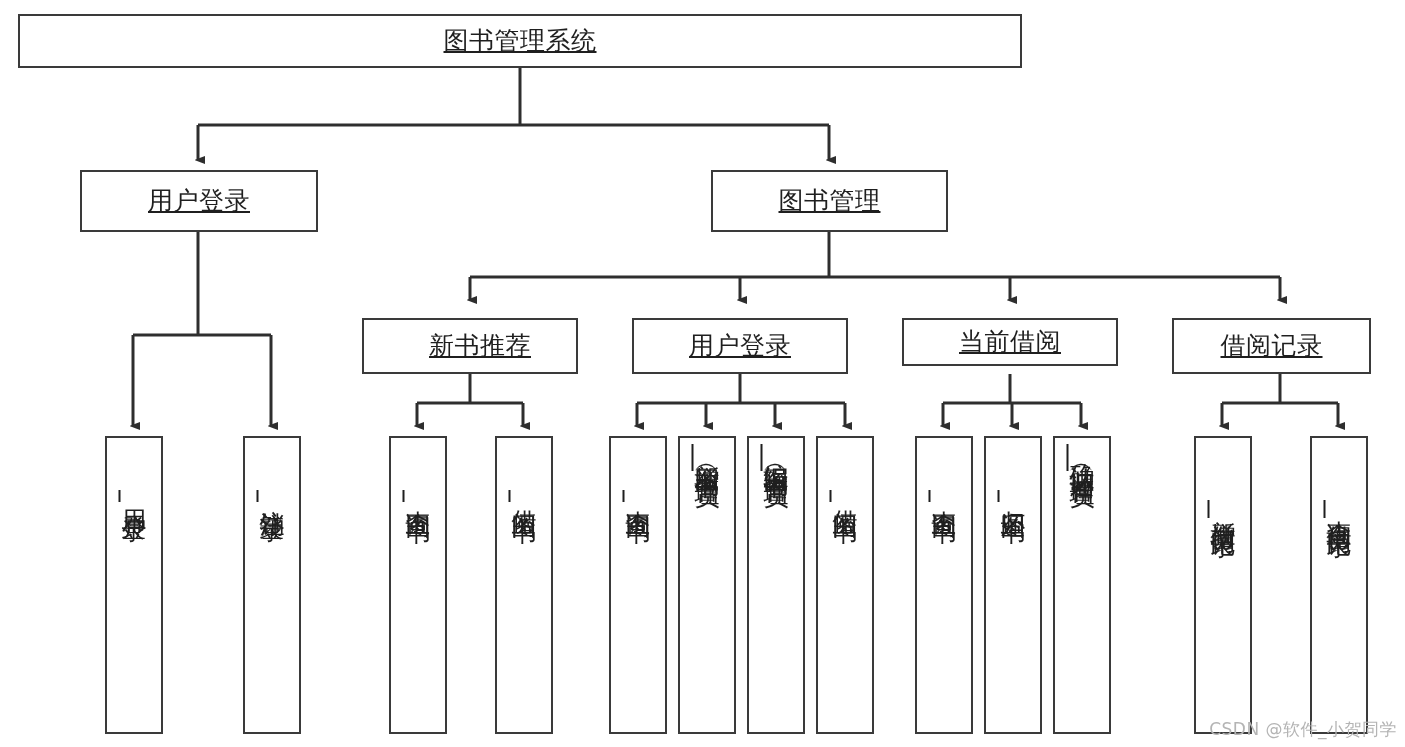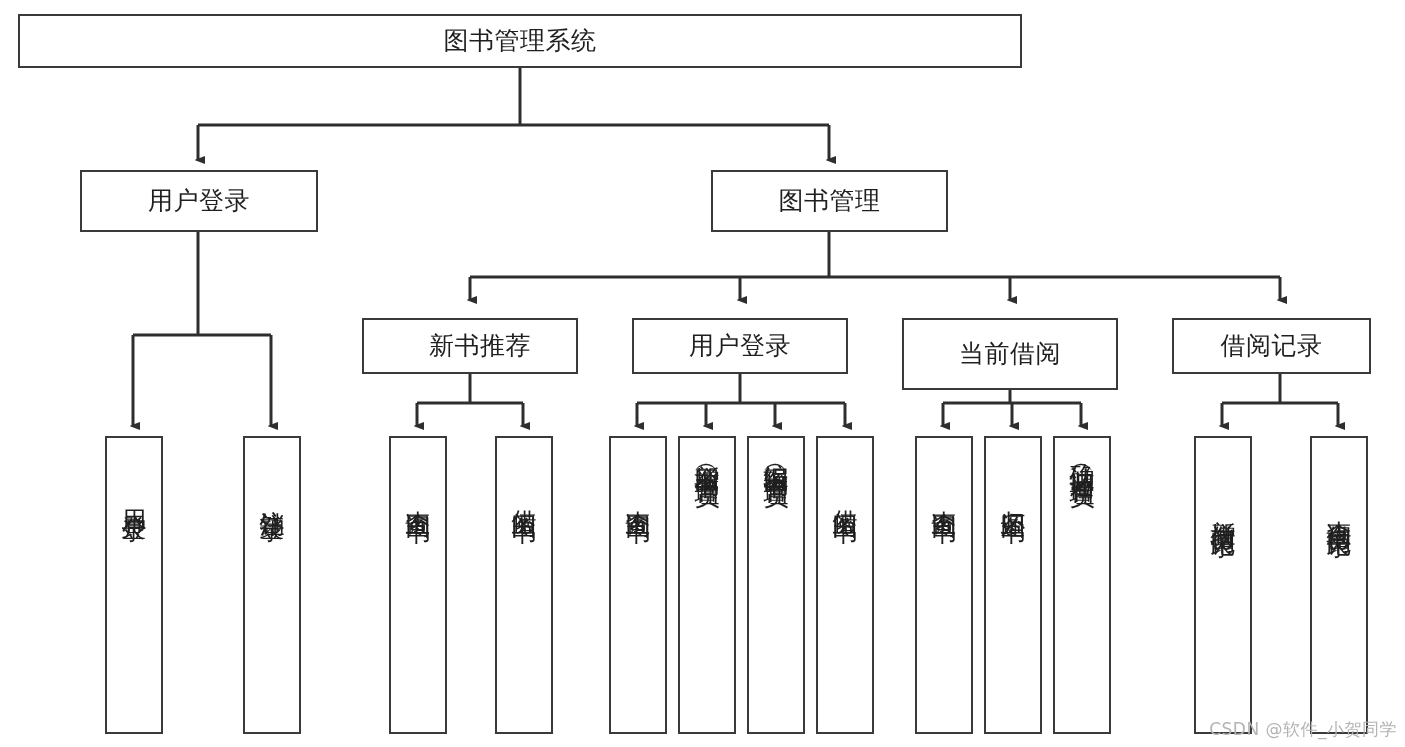--- a/index.html
+++ b/index.html
@@ -35,20 +35,21 @@
     align-items: center;
     justify-content: center;
     z-index: 2;
   }
   .node-label {
     font-size: 25px;
     line-height: 1.18;
     letter-spacing: 0.5px;
     color: #1f1f1f;
     white-space: nowrap;
+    text-decoration: underline;
   }
   .node.vertical {
     align-items: flex-start;
     justify-content: center;
     padding-top: 6px;
   }
   .node.vertical .node-label {
     writing-mode: vertical-rl;
     text-orientation: upright;
     font-size: 25px;
@@ -141,21 +142,21 @@
   </div>
 
   <div class="node" style="left:362px; top:318px; width:216px; height:56px;padding-left:20px;">
     <span class="node-label">新书推荐</span>
   </div>
 
   <div class="node" style="left:632px; top:318px; width:216px; height:56px;">
     <span class="node-label">用户登录</span>
   </div>
 
-  <div class="node" style="left:902px; top:318px; width:216px; height:72px;">
+  <div class="node" style="left:902px; top:318px; width:216px; height:48px;">
     <span class="node-label">当前借阅</span>
   </div>
 
   <div class="node" style="left:1172px; top:318px; width:199px; height:56px;">
     <span class="node-label">借阅记录</span>
   </div>
 
   <div class="node vertical mid" style="left:105px; top:436px; width:58px; height:298px;">
     <span class="node-label">用户登录</span>
   </div>

